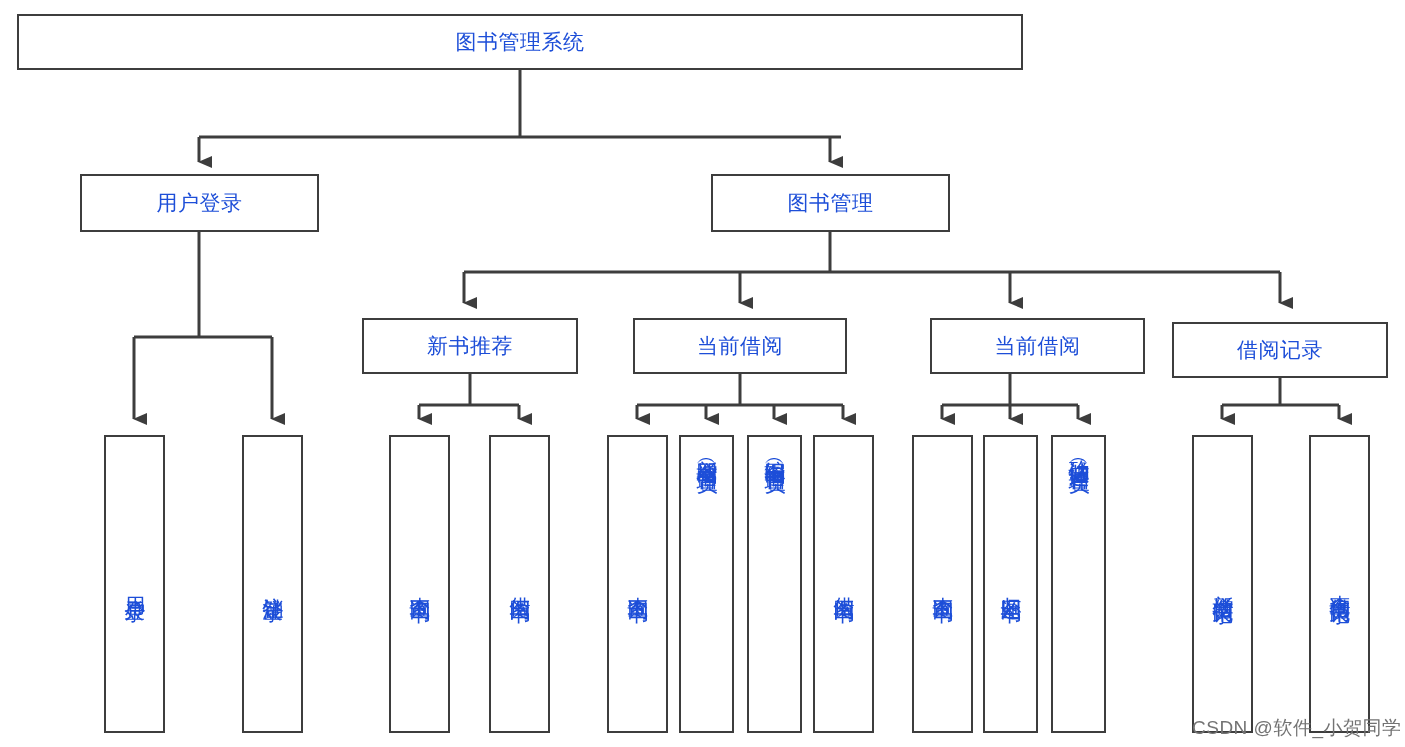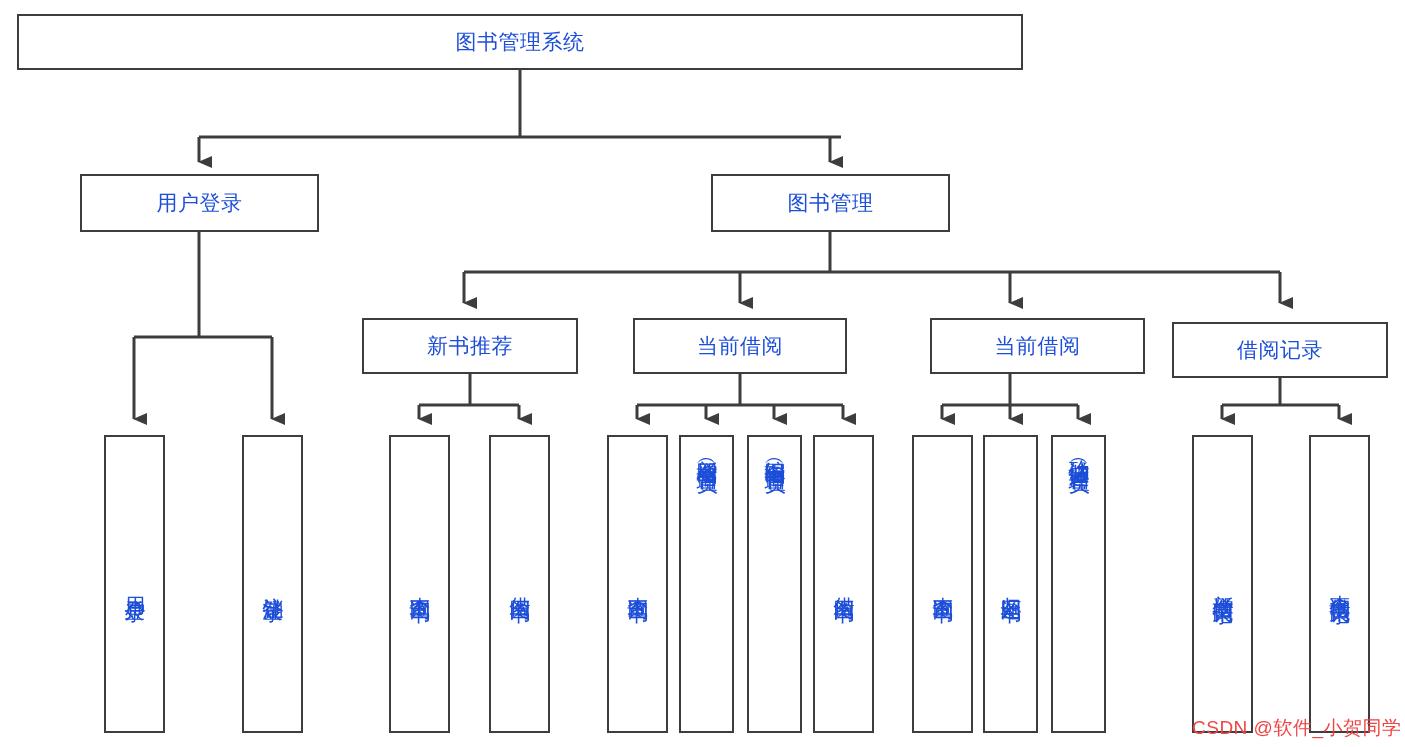--- a/index.html
+++ b/index.html
@@ -58,21 +58,21 @@
     white-space: normal;
     max-height: 100%;
     text-align: center;
   }
   .leaf.top-aligned {
     align-items: flex-start;
   }
   .watermark {
     position: absolute;
     font-size: 19px;
-    color: #ef4444;
+    color: #737373;
     white-space: nowrap;
     letter-spacing: 0.5px;
     font-family: "Liberation Sans", "DejaVu Sans", sans-serif;
   }
 </style>
 </head>
 <body>
 
 <div id="canvas">
 

